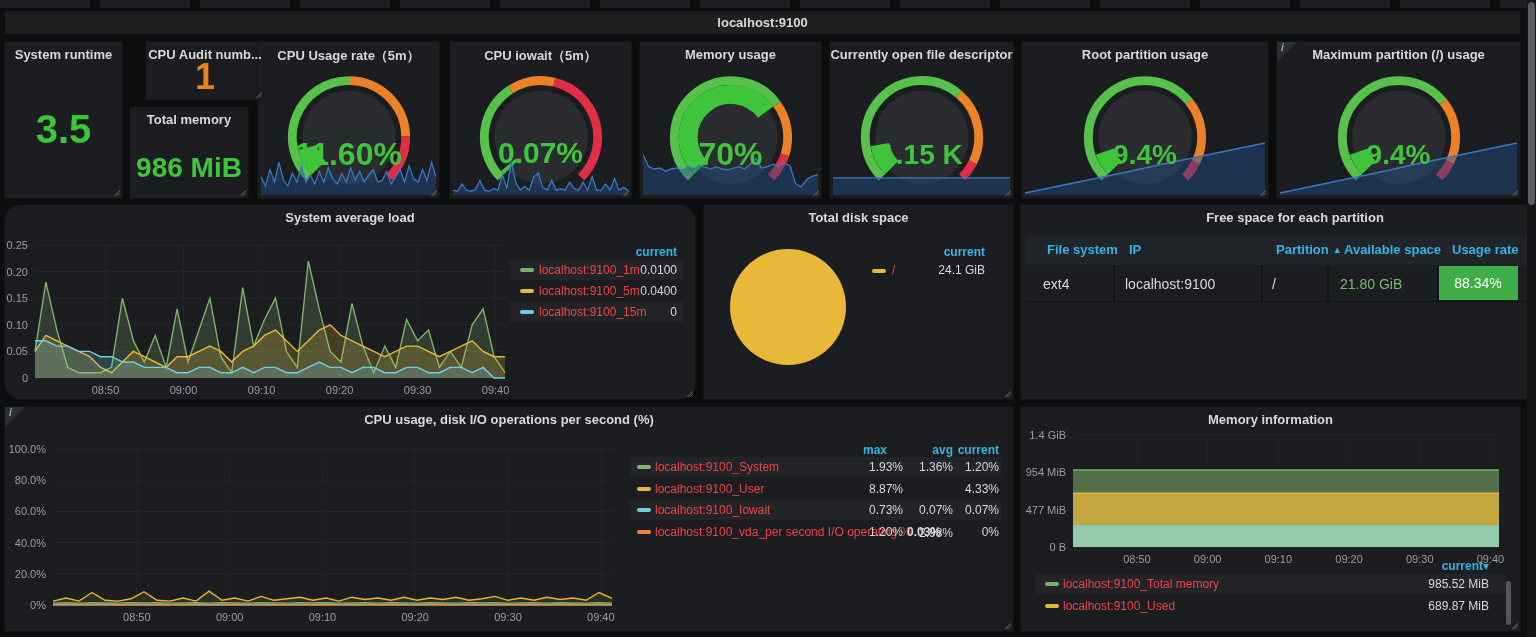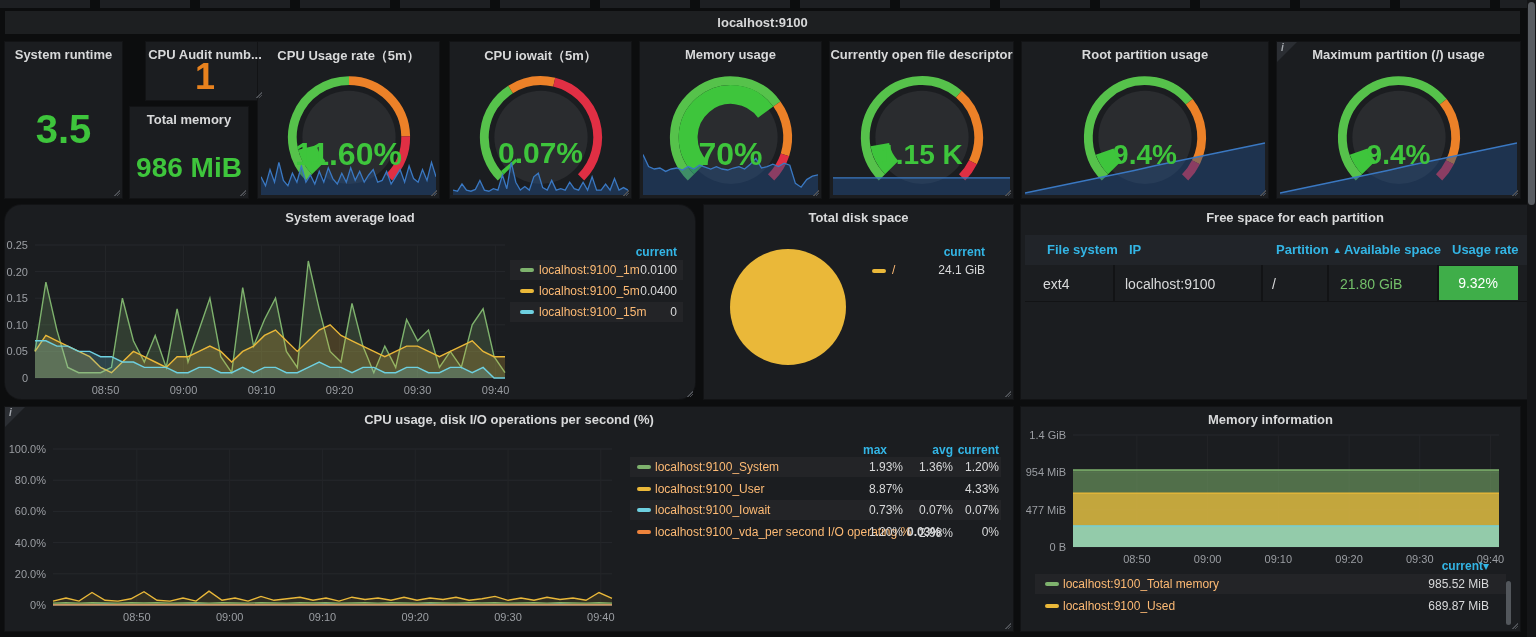--- a/index.html
+++ b/index.html
@@ -44,21 +44,21 @@
   #g-iowait .gval{font-size:30px;}
   #g-fd .gval,#g-root .gval,#g-max .gval{font-size:28px;top:97px;}
   
   #c-load{left:5px;top:205px;width:690px;height:194px;border-radius:16px;}
   #p-pie{left:704px;top:205px;width:309px;height:194px;}
   #p-table{left:1021px;top:205px;width:548px;height:194px;}
   #c-cpu{left:5px;top:407px;width:1008px;height:224px;}
   #c-mem{left:1021px;top:407px;width:499px;height:224px;}
   svg{display:block;}
   .ax{font-size:11px;fill:#9b9ea3;font-family:"Liberation Sans","DejaVu Sans",sans-serif;}
-  .legend-item{position:absolute;font-size:12px;color:#fdba74;white-space:nowrap;cursor:pointer;}
+  .legend-item{position:absolute;font-size:12px;color:#ef4444;white-space:nowrap;cursor:pointer;}
   .legend-dash{position:absolute;width:14px;height:4px;border-radius:2px;}
   .legend-val{position:absolute;font-size:12px;color:#d8d9da;text-align:right;white-space:nowrap;}
   .legend-head{position:absolute;font-size:12px;font-weight:bold;color:#33b5e5;text-align:right;white-space:nowrap;}
   .legend-stripe{position:absolute;background:rgba(255,255,255,0.035);}
   
   .thead{position:absolute;left:4px;right:4px;top:30px;height:30px;background:#212429;}
   .thcell{position:absolute;top:7px;font-size:13px;font-weight:bold;color:#33b5e5;white-space:nowrap;cursor:pointer;}
   .sort-arrow{font-size:9px;color:#33b5e5;margin-left:4px;vertical-align:1px;}
   .tcell{position:absolute;top:71px;font-size:14px;color:#d8d9da;white-space:nowrap;}
   .vline{position:absolute;top:60px;height:37px;width:2px;background:#121315;}
@@ -264,21 +264,21 @@
       <div class="thcell" style="left:104px">IP</div>
       <div class="thcell" style="left:251px"><span>Partition</span><span class="sort-arrow">▲</span></div>
       <div class="thcell" style="left:319px">Available space</div>
       <div class="thcell" style="left:427px">Usage rate</div>
     </div>
     <div>
       <div class="tcell" style="left:22px">ext4</div>
       <div class="tcell" style="left:104px">localhost:9100</div>
       <div class="tcell" style="left:251px">/</div>
       <div class="tcell avail" style="left:319px">21.80 GiB</div>
-      <div class="usage-cell" style="background:#3fae49">9.32%</div>
+      <div class="usage-cell" style="background:#3fae49">88.34%</div>
       <div class="vline" style="left:92px"></div>
       <div class="vline" style="left:240px"></div>
       <div class="vline" style="left:306px"></div>
       <div class="vline" style="left:416px"></div>
       <div class="rowline"></div>
     </div>
     <div class="rsz"></div>
   </div>
 
   <div class="panel" id="c-cpu">

